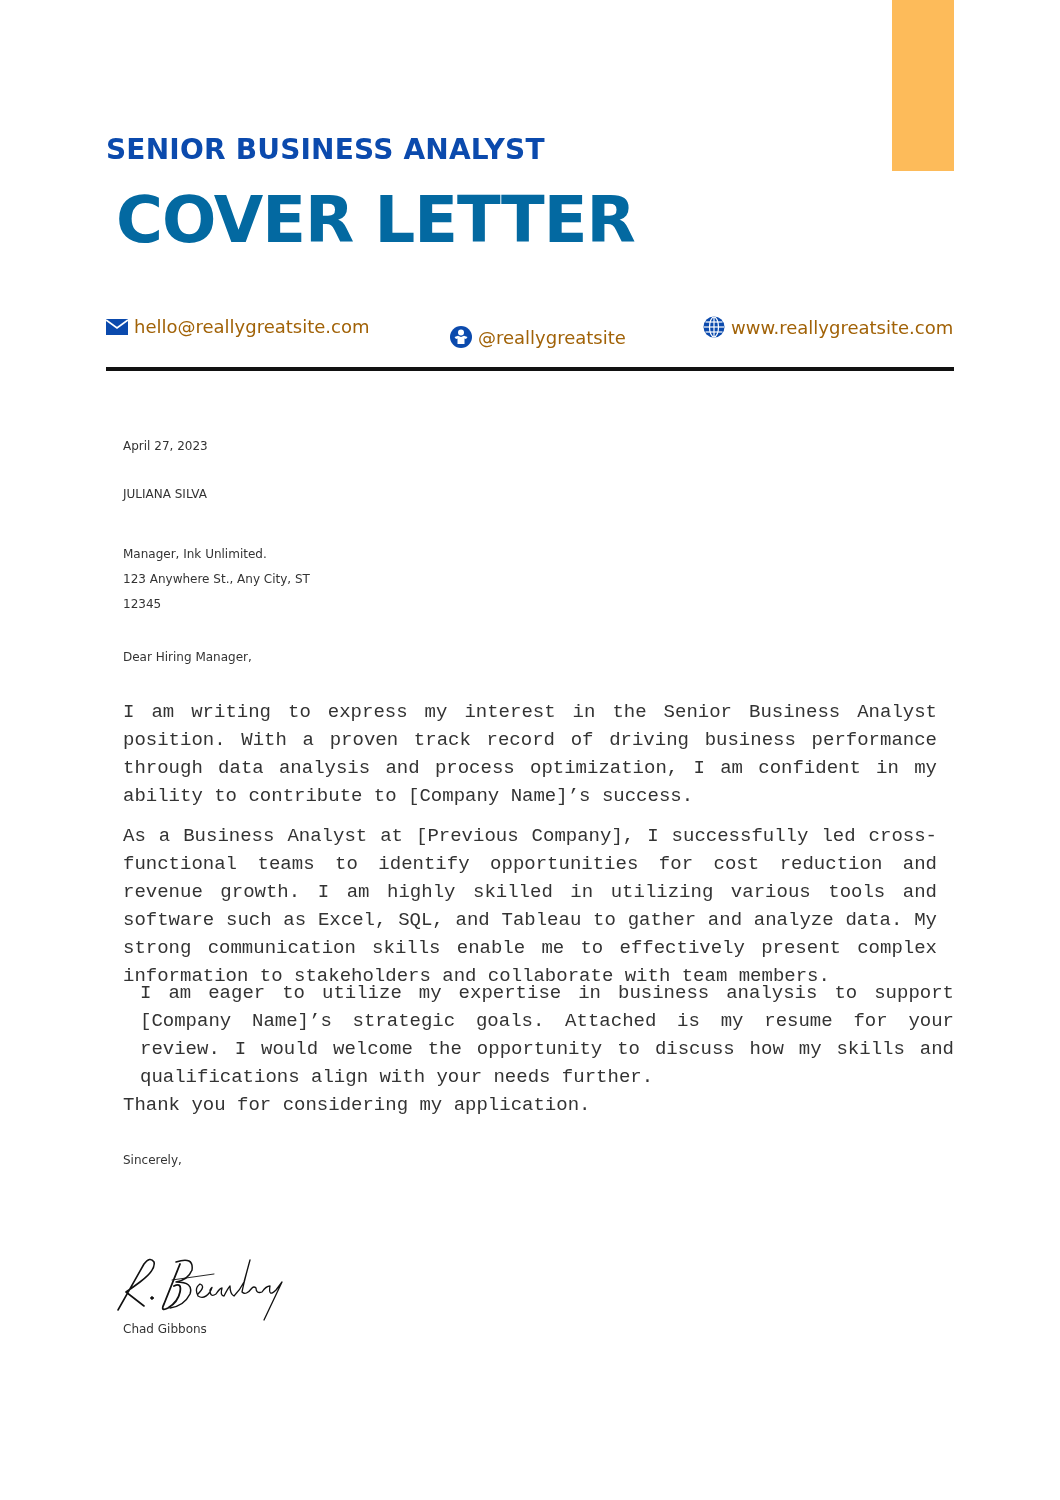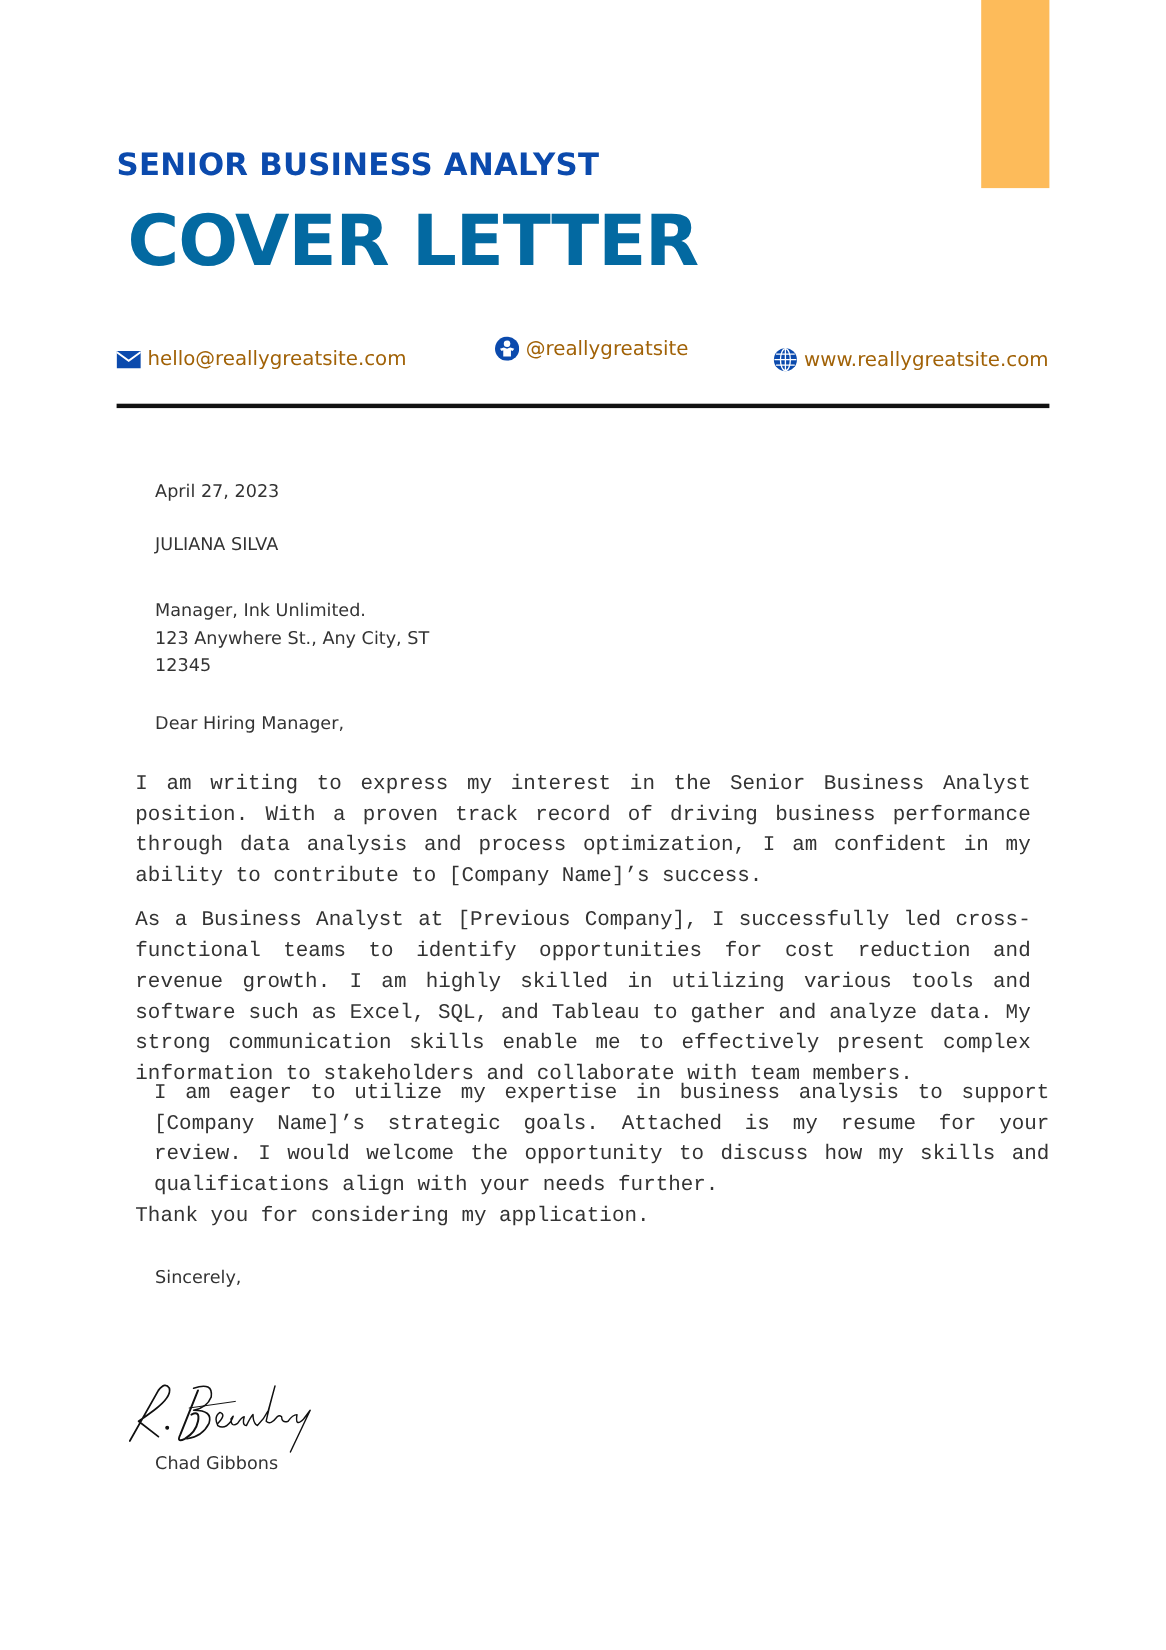--- a/index.html
+++ b/index.html
@@ -3,24 +3,24 @@
   <meta charset="utf-8">
   <style>
     html, body { margin: 0; padding: 0; background: #ffffff; }
     body { width: 1060px; height: 1500px; position: relative; overflow: hidden; font-family: "Liberation Sans", sans-serif; color: #333333; }
     .accent-bar { position: absolute; left: 892px; top: 0; width: 62px; height: 171px; background: #fdbb5a; }
     .subtitle { position: absolute; left: 106px; top: 130px; font-family: "DejaVu Sans", sans-serif; font-size: 28px; font-weight: 700; color: #0b4aad; letter-spacing: 0.2px; line-height: 40px; white-space: nowrap; }
     .title { position: absolute; left: 116px; top: 172px; font-family: "DejaVu Sans", sans-serif; font-size: 64px; font-weight: bold; color: #0369a1; letter-spacing: -1px; line-height: 96px; white-space: nowrap; }
     .contact { position: absolute; top: 316px; display: flex; align-items: center; font-family: "DejaVu Sans", sans-serif; font-size: 18px; color: #a16207; white-space: nowrap; }
     .contact .ico { display: inline-flex; margin-right: 6px; }
     .c-email { left: 106px; }
-    .c-social { left: 450px; top: 306px; }
+    .c-social { left: 450px; top: 326px; }
     .c-web { left: 703px; }
     .divider { position: absolute; left: 106px; top: 367px; width: 848px; height: 4px; background: #111111; }
-    .letter { position: absolute; left: 141px; width: 814px; font-family: "DejaVu Sans", sans-serif; font-size: 16px; color: #333333; line-height: 25px; }
+    .letter { position: absolute; left: 123px; width: 814px; font-family: "DejaVu Sans", sans-serif; font-size: 12px; color: #333333; line-height: 25px; }
     .letter p { margin: 0; }
     .para { position: absolute; left: 123px; width: 814px; font-family: Liberation Mono, monospace; font-size: 19px; line-height: 28px; color: #333333; text-align: justify; }
     .para p { margin: 0; }
     .signature { position: absolute; left: 114px; top: 1252px; width: 180px; height: 70px; }
   </style>
 </head>
 <body>
 
 <div class="accent-bar"></div>
 

